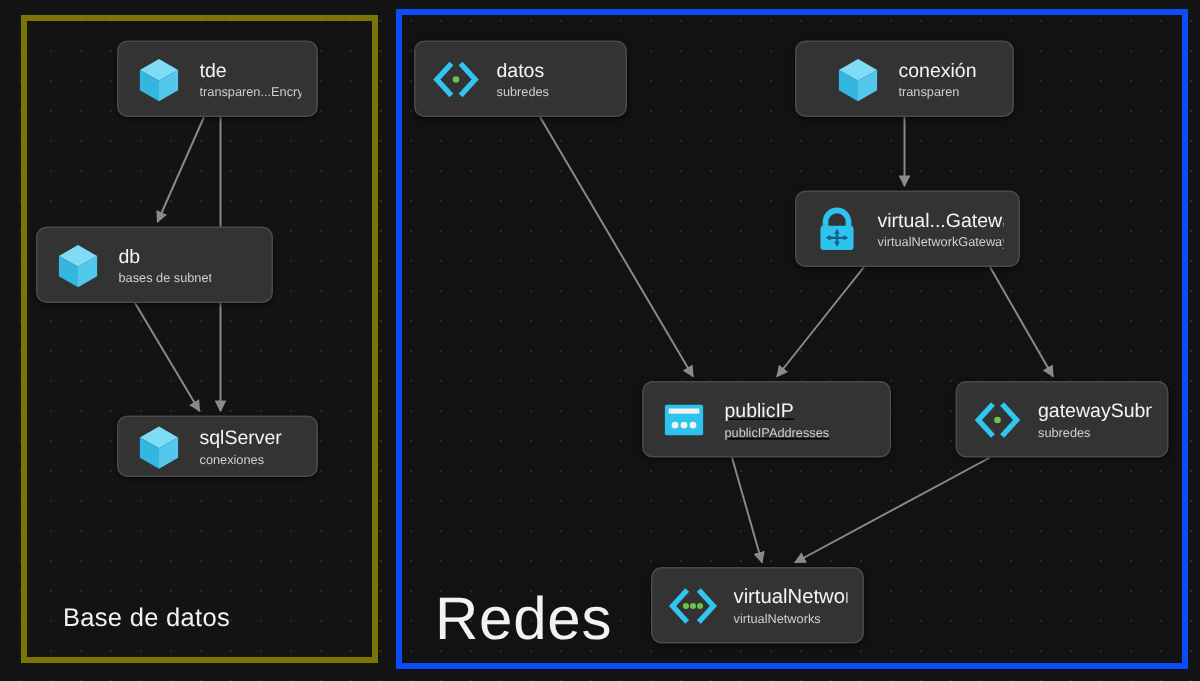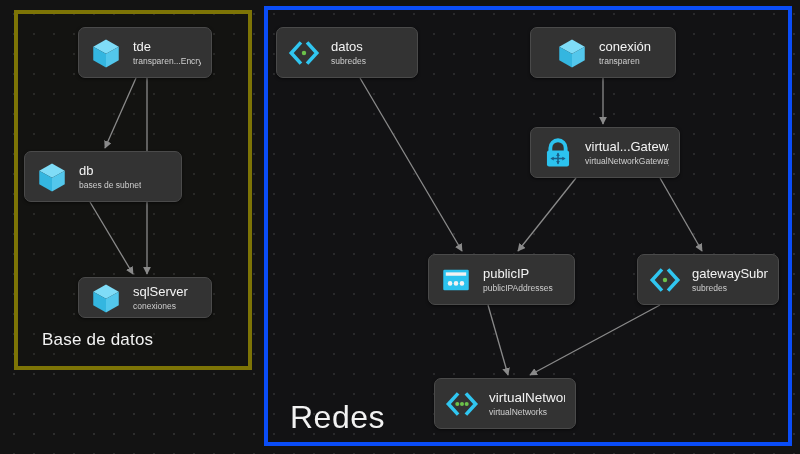--- a/index.html
+++ b/index.html
@@ -8,27 +8,27 @@
        font-family:"Liberation Sans","DejaVu Sans",sans-serif;}
   #canvas{position:relative;width:800px;height:454px;
           background-color:#131313;
           background-image:radial-gradient(#2d2d2d 1px, transparent 1px);
           background-size:20px 20px;background-position:4px 4px;}
 
   
   .group{position:absolute;box-sizing:border-box;}
   .group .glabel{position:absolute;color:#f2f2f2;white-space:nowrap;}
 
-  #group-db{left:14px;top:10px;width:238px;height:360px;
+  #group-db{left:14px;top:10px;width:238px;height:432px;
             border:4px solid #7d7406;background:rgba(20,20,10,0.15);}
   #group-db .glabel{left:24px;bottom:16px;font-size:17px;letter-spacing:.2px;}
 
   #group-net{left:264px;top:6px;width:528px;height:440px;
              border:4px solid #0a4df7;background:rgba(10,12,30,0.10);}
-  #group-net .glabel{left:22px;bottom:6px;font-size:32px;letter-spacing:.5px;}
+  #group-net .glabel{left:22px;bottom:6px;font-size:40px;letter-spacing:.5px;}
 
   
   #edges{position:absolute;left:0;top:0;width:800px;height:454px;
          pointer-events:none;}
 
   
   .node{position:absolute;box-sizing:border-box;
         background:#333333;border:1px solid #4a4a4a;border-radius:7px;
         display:flex;align-items:center;padding:0 10px;gap:10px;
         box-shadow:0 1px 3px rgba(0,0,0,.55);}
@@ -41,21 +41,21 @@
   .node.big .ttl{font-size:13.5px;}
 
   
   #n-tde{left:78px;top:27px;width:134px;height:51px;}
   #n-db{left:24px;top:151px;width:158px;height:51px;}
   #n-sql{left:78px;top:277px;width:134px;height:41px;}
 
   #n-subnet{left:276px;top:27px;width:142px;height:51px;}
   #n-conexion{left:530px;top:27px;width:146px;height:51px;justify-content:center;}
   #n-vgw{left:530px;top:127px;width:150px;height:51px;}
-  #n-pip{left:428px;top:254px;width:147px;height:51px;}
+  #n-pip{left:428px;top:254px;width:166px;height:51px;text-decoration:underline;}
   #n-gwsub{left:637px;top:254px;width:142px;height:51px;}
   #n-vnet{left:434px;top:378px;width:142px;height:51px;}
 </style>
 </head>
 <body>
 
 <div id="canvas">
 
   <div class="group" id="group-db">
     <span class="glabel">Base de datos</span>

